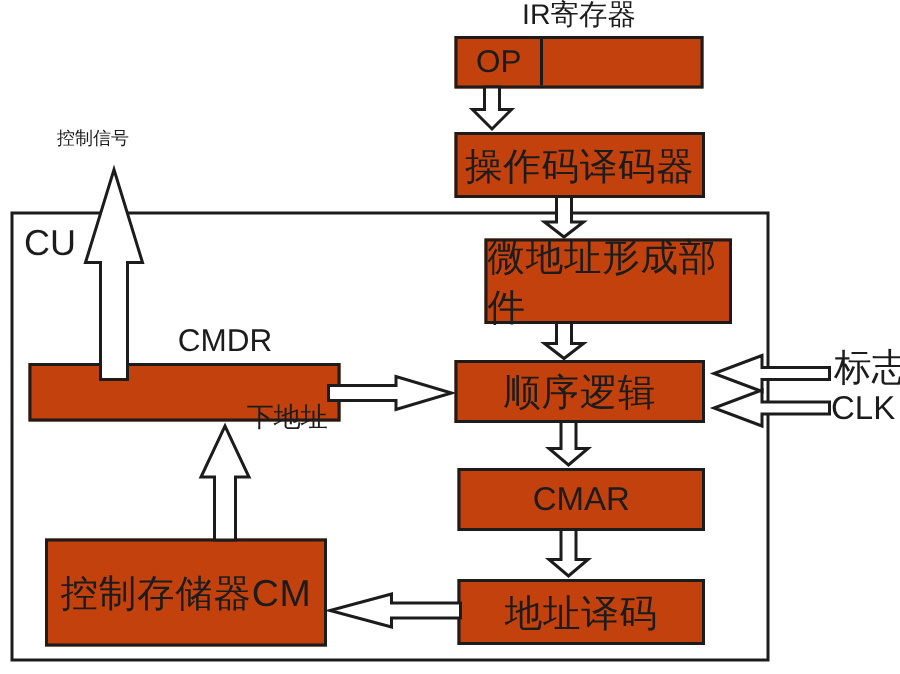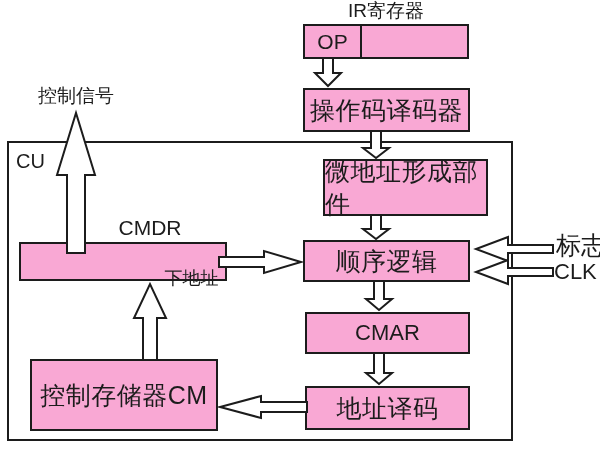--- a/index.html
+++ b/index.html
@@ -10,21 +10,21 @@
     height: 449px;
     background: #ffffff;
     font-family: "Liberation Sans", "DejaVu Sans", sans-serif;
     color: #1c1c1c;
     overflow: hidden;
   }
   .box {
     position: absolute;
     box-sizing: border-box;
     border: 2px solid #1c1c1c;
-    background: #f9a8d4;
+    background: #c2410c;
     display: flex;
     align-items: center;
     justify-content: center;
     z-index: 2;
   }
   .cu-frame {
     position: absolute;
     box-sizing: border-box;
     border: 2px solid #1c1c1c;
     background: #ffffff;
@@ -120,21 +120,21 @@
     <polygon points="143,360 143,318 134,318 150,284 166,318 157,318 157,360"></polygon>
     <polygon points="67,253 67,175 57,175 76,113 95,175 85,175 85,253"></polygon>
     <polygon points="553,245 508,245 508,237 476,249 508,261 508,253 553,253"></polygon>
     <polygon points="553,268 508,268 508,260 476,272 508,284 508,276 553,276"></polygon>
   </svg>
 
   <div class="label centered" style="left:303px; top:0px; width:166px; height:22px; font-size:19px;">IR寄存器</div>
 
   <div class="label centered" style="left:100px; top:216px; width:100px; height:24px; font-size:21px;">CMDR</div>
 
-  <div class="label" style="left:16px; top:150px; font-size:20px;">CU</div>
+  <div class="label" style="left:16px; top:150px; font-size:24px;">CU</div>
 
-  <div class="label" style="left:38px; top:86px; font-size:19px;">控制信号</div>
+  <div class="label" style="left:38px; top:86px; font-size:12px;">控制信号</div>
 
   <div class="label" style="left:556px; top:232px; font-size:25px;">标志</div>
 
   <div class="label" style="left:554px; top:260px; font-size:22px;">CLK</div>
 
 </div>
 
 </body></html>

